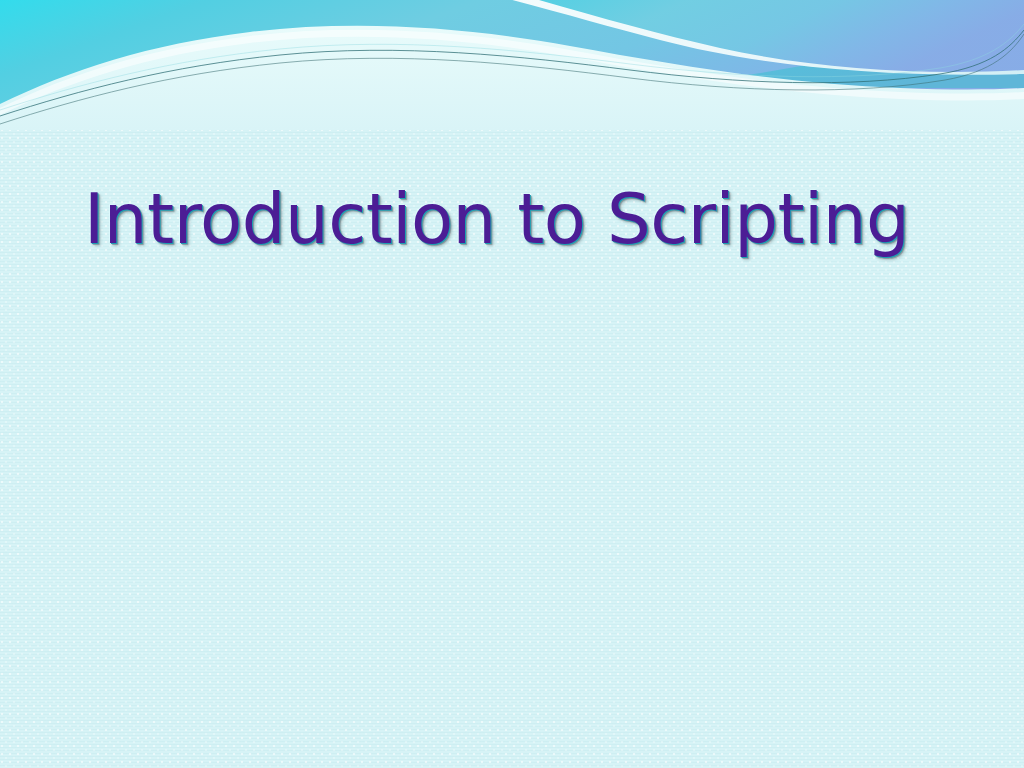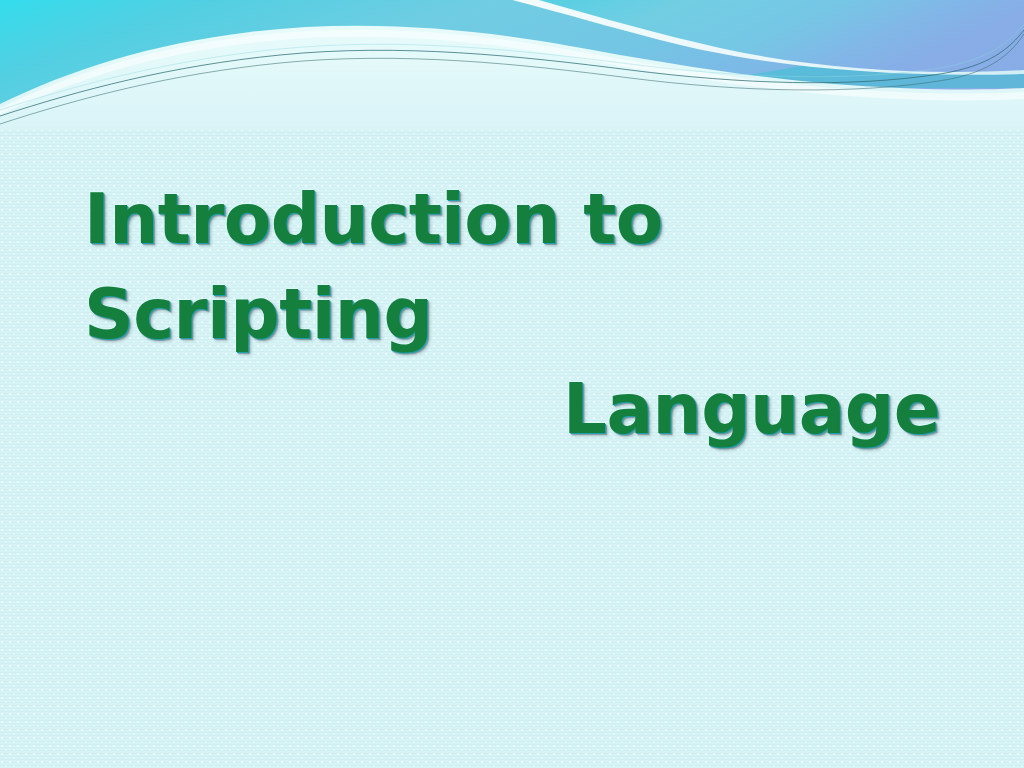--- a/index.html
+++ b/index.html
@@ -46,25 +46,25 @@
     left: 84px;
     top: 172px;
     width: 856px;
     z-index: 3;
     text-align: right;
   }
 
   .title-line {
     display: block;
     font-family: "DejaVu Sans", sans-serif;
-    font-weight: bold;
+    font-weight: normal;
     font-size: 69px;
     line-height: 1.38;
     letter-spacing: -0.5px;
-    color: #15803d;
+    color: #4c1d95;
     text-shadow:
        1px  1px 0 #1f9fb2,
        2px  2px 1px rgba(95,110,115,0.55),
        3px  3px 3px rgba(90,105,110,0.32),
       -1px -1px 0 rgba(220,250,253,0.75);
   }
 
   #title-line-1 { text-align: left; }
   #title-line-2 { text-align: right; }
 </style>
@@ -139,16 +139,15 @@
              C992,72 1012,52 1024,34"></path>
 
     <path fill="none" stroke="#8fd8e0" stroke-width="0.7" opacity="0.6" d="M0,110 C80,84 170,60 280,49
              C400,37 520,50 630,64
              C740,78 850,82 940,68
              C988,60 1010,42 1024,24"></path>
   </svg>
 
   <div id="title-block">
     <span id="title-line-1" class="title-line">Introduction to Scripting</span>
-    <span id="title-line-2" class="title-line">Language</span>
   </div>
 
 </div>
 
 </body></html>

